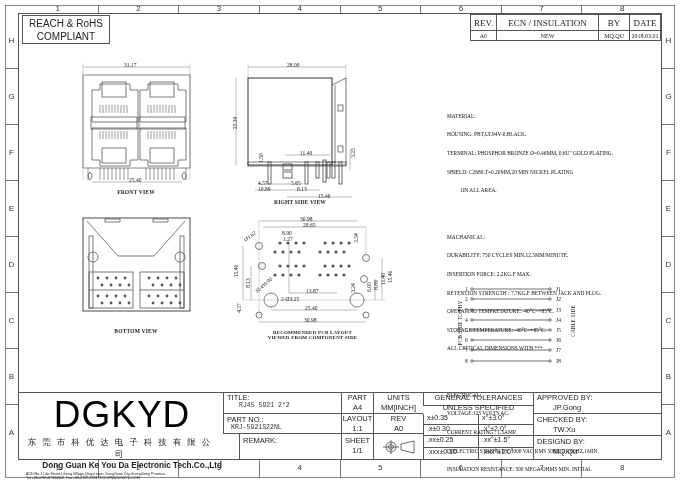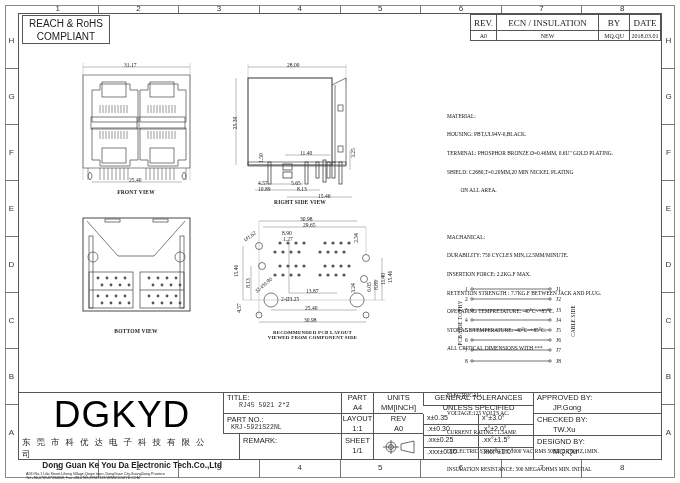--- a/index.html
+++ b/index.html
@@ -30,21 +30,21 @@
 
   .notes { left: 447px; top: 88px; font-family: "Liberation Serif", serif; font-size: 5.4px; line-height: 6.2px; white-space: pre; color: #111; }
   .notes .sec { margin-bottom: 3px; }
 
   .schem-num { font-family: "Liberation Serif", serif; font-size: 5.5px; }
 
   
   .tb { left: 18px; top: 392px; width: 644px; height: 68px; border-top: 1px solid #555; }
   .logo { left: 22px; top: 395px; width: 200px; }
   .logo-big { font-size: 37px; letter-spacing: 1px; text-align: center; color: #000; line-height: 40px; font-weight: normal; }
-  .logo-cn { font-size: 8.5px; letter-spacing: 6px; text-align: left; margin-top: 2px; }
+  .logo-cn { font-size: 8.5px; letter-spacing: 6px; text-align: center; margin-top: 2px; }
   .logo-en { font-size: 8.2px; text-align: right; line-height: 9px; font-weight: bold; }
   .logo-add { font-size: 3.6px; line-height: 4.2px; margin-top: 2px; padding-left: 4px; }
   .tbgrid { left: 223px; top: 392px; width: 439px; height: 68px; }
   .cell { position: absolute; border-left: 1px solid #555; border-bottom: 1px solid #555; font-size: 7.5px; }
   .cell .lbl { display: block; }
   .ctr { text-align: center; line-height: 10px; }
   .mono { font-family: "Liberation Mono", monospace; font-size: 6.5px; color: #333; }
 </style>
 </head>
 <body>

